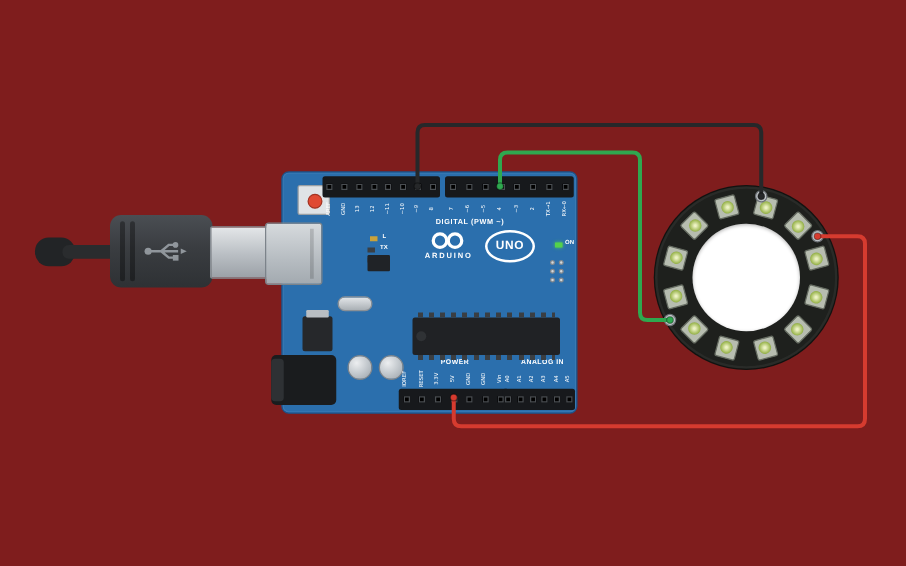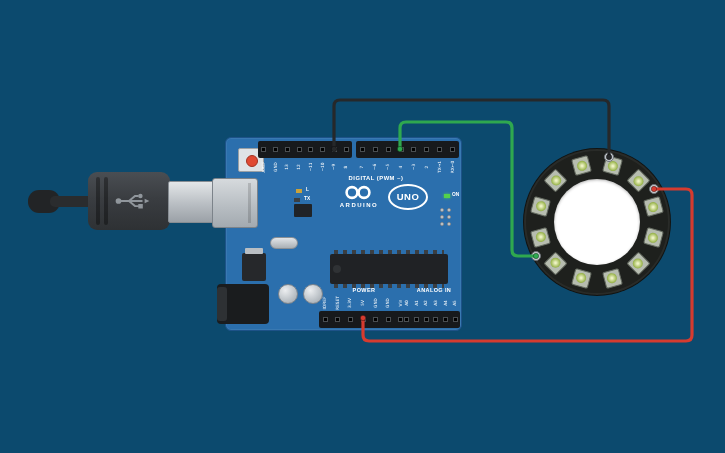--- a/index.html
+++ b/index.html
@@ -1,17 +1,17 @@
 <!DOCTYPE html>
 <html><head>
 <meta charset="utf-8">
 <style>
   * { margin:0; padding:0; box-sizing:border-box; }
   html,body { background:#ffffff; font-family:"Liberation Sans", sans-serif; }
-  .canvas { position:relative; width:725px; height:453px; background:#0c4a6e; overflow:hidden; }
+  .canvas { position:relative; width:725px; height:453px; background:#7f1d1d; overflow:hidden; }
 
   
   .cable-knob { position:absolute; left:28px; top:190px; width:32px; height:23px; background:#222426; border-radius:11px; }
   .cable-stub { position:absolute; left:50px; top:196px; width:46px; height:11px; background:#2a2c2e; border-radius:5px; }
   .plug-body  { position:absolute; left:88px; top:172px; width:82px; height:58px; border-radius:9px;
                 background:linear-gradient(#4a4e53,#3a3d41 45%,#2e3134); }
   .plug-ridge { position:absolute; top:5px; bottom:5px; width:4px; background:rgba(0,0,0,.35); border-radius:2px; }
   .usb-logo   { position:absolute; left:26px; top:20px; opacity:.9; }
   .plug-metal { position:absolute; left:168px; top:181px; width:50px; height:42px; border:1px solid #878d93; border-radius:2px;
                 background:linear-gradient(#e3e6e8,#b9bec3 55%,#9ba1a7); }

